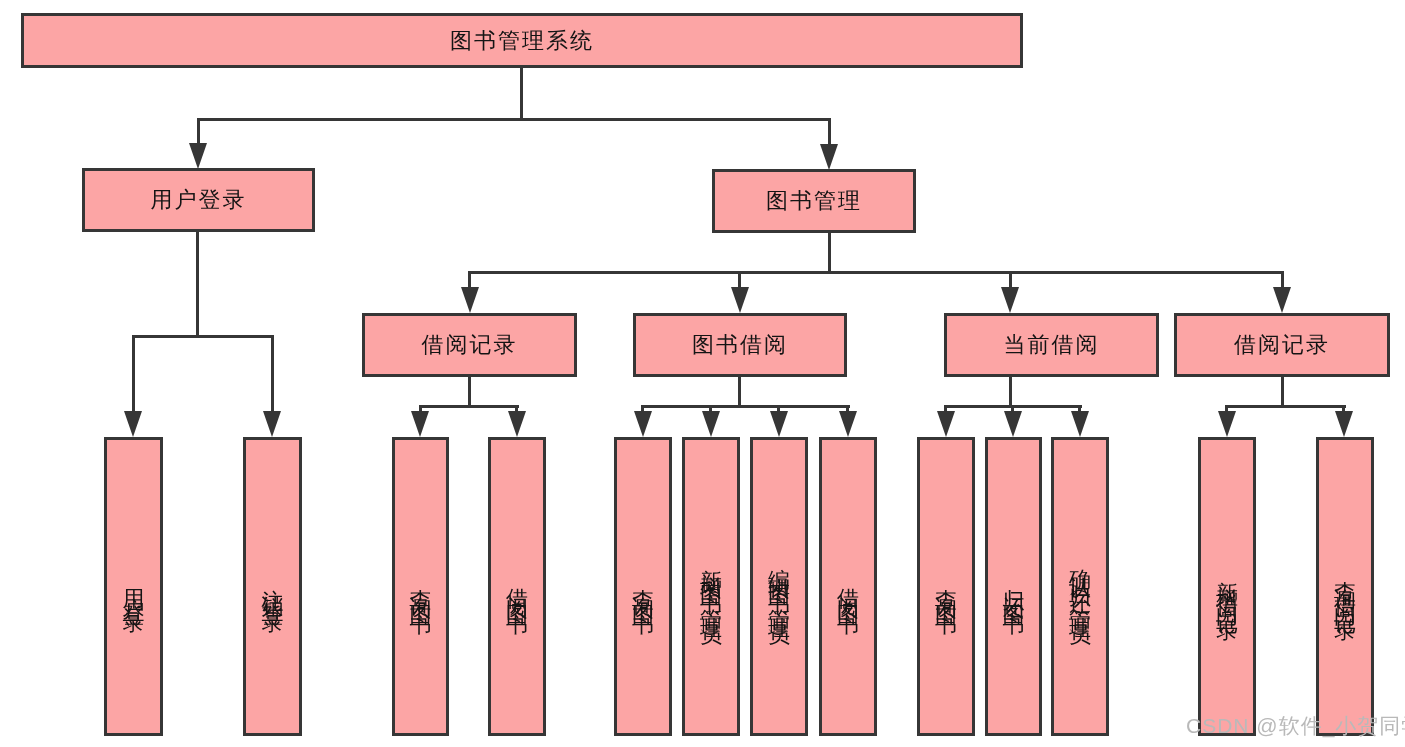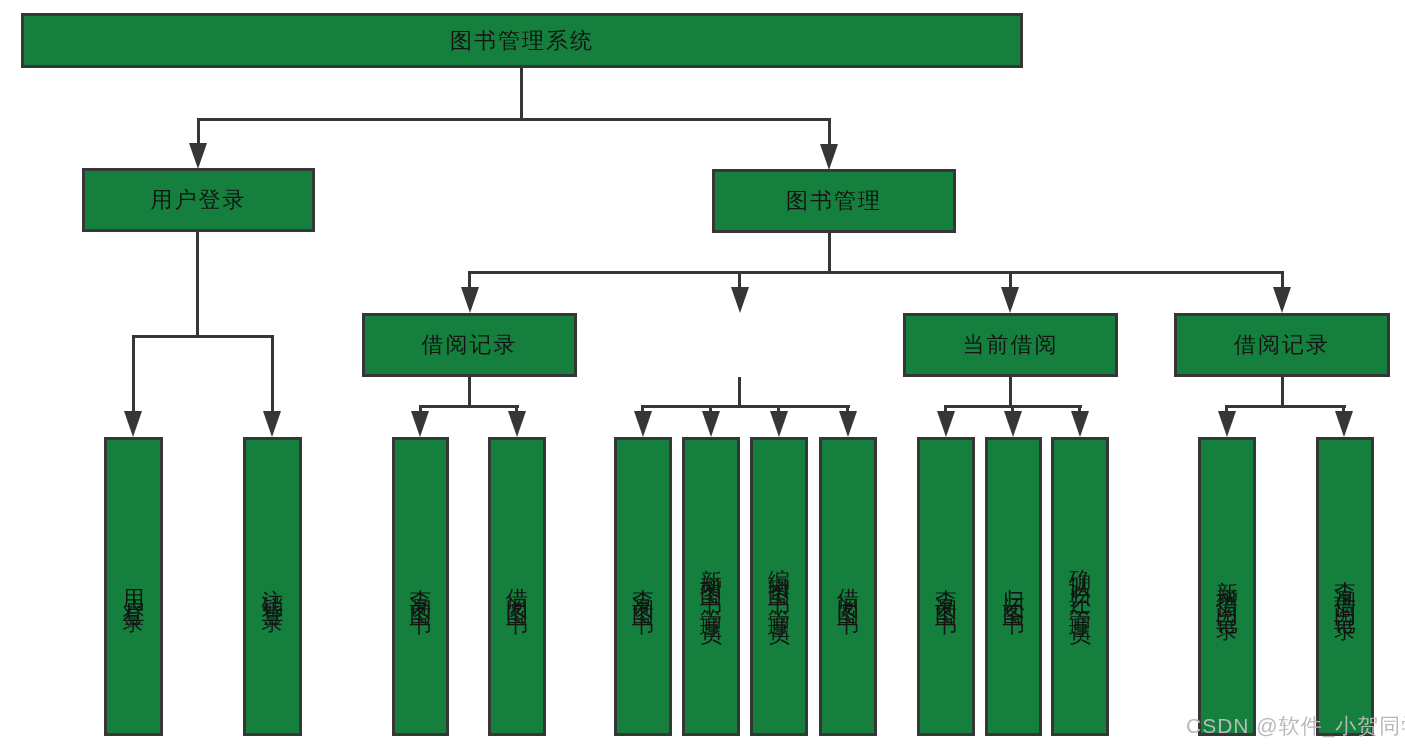--- a/index.html
+++ b/index.html
@@ -3,21 +3,21 @@
 <meta charset="utf-8">
 <title>图书管理系统功能结构图</title>
 <style>
   :root { --line:#363636; --text:#141414; --wm:#b9b9b9; --bg:#ffffff; }
   html,body { margin:0; padding:0; background:var(--bg); }
   .canvas {
     position:relative; width:1405px; height:747px; background:var(--bg);
     font-family:"Liberation Sans","DejaVu Sans",sans-serif; overflow:hidden;
   }
   .box {
-    position:absolute; box-sizing:border-box; background:#15803d;
+    position:absolute; box-sizing:border-box; background:#fca5a5;
     border:3px solid var(--line); color:var(--text);
     display:flex; align-items:center; justify-content:center;
     font-size:22px; letter-spacing:2px; white-space:nowrap;
   }
   .vbox {
     writing-mode:vertical-rl; text-orientation:mixed;
     letter-spacing:8px; white-space:normal; line-height:1;
   }
   .hline { position:absolute; height:3px; background:var(--line); }
   .vline { position:absolute; width:3px; background:var(--line); }
@@ -41,21 +41,21 @@
   <div>
     <div class="vline" style="left:520px;top:68px;height:51px"></div>
     <div class="hline" style="left:197px;top:118px;width:634px"></div>
     <div class="vline" style="left:197px;top:118px;height:28px"></div>
     <div class="arrow" style="left:189px;top:143px"></div>
     <div class="vline" style="left:828px;top:118px;height:28px"></div>
     <div class="arrow" style="left:820px;top:144px"></div>
   </div>
 
   <div class="box" style="left:82px;top:168px;width:233px;height:64px">用户登录</div>
-  <div class="box" style="left:712px;top:169px;width:244px;height:64px">图书管理</div>
+  <div class="box" style="left:712px;top:169px;width:204px;height:64px">图书管理</div>
 
   <div>
     <div class="vline" style="left:196px;top:232px;height:106px"></div>
     <div class="hline" style="left:132px;top:335px;width:141px"></div>
     <div class="vline" style="left:132px;top:335px;height:77px"></div>
     <div class="arrow" style="left:124px;top:411px"></div>
     <div class="vline" style="left:271px;top:335px;height:77px"></div>
     <div class="arrow" style="left:263px;top:411px"></div>
   </div>
 
@@ -66,21 +66,22 @@
     <div class="arrow" style="left:461px;top:287px"></div>
     <div class="vline" style="left:738px;top:271px;height:18px"></div>
     <div class="arrow" style="left:731px;top:287px"></div>
     <div class="vline" style="left:1009px;top:271px;height:18px"></div>
     <div class="arrow" style="left:1001px;top:287px"></div>
     <div class="vline" style="left:1281px;top:271px;height:18px"></div>
     <div class="arrow" style="left:1273px;top:287px"></div>
   </div>
 
   <div class="box" style="left:362px;top:313px;width:215px;height:64px">借阅记录</div>
-  <div class="box" style="left:903px;top:313px;width:215px;height:64px">当前借阅</div>
+  <div class="box" style="left:633px;top:313px;width:214px;height:64px">图书借阅</div>
+  <div class="box" style="left:944px;top:313px;width:215px;height:64px">当前借阅</div>
   <div class="box" style="left:1174px;top:313px;width:216px;height:64px">借阅记录</div>
 
   <div>
     <div class="vline" style="left:468px;top:377px;height:31px"></div>
     <div class="hline" style="left:419px;top:405px;width:100px"></div>
     <div class="vline" style="left:419px;top:405px;height:9px"></div>
     <div class="arrow" style="left:411px;top:411px"></div>
     <div class="vline" style="left:515px;top:405px;height:9px"></div>
     <div class="arrow" style="left:508px;top:411px"></div>
   </div>

